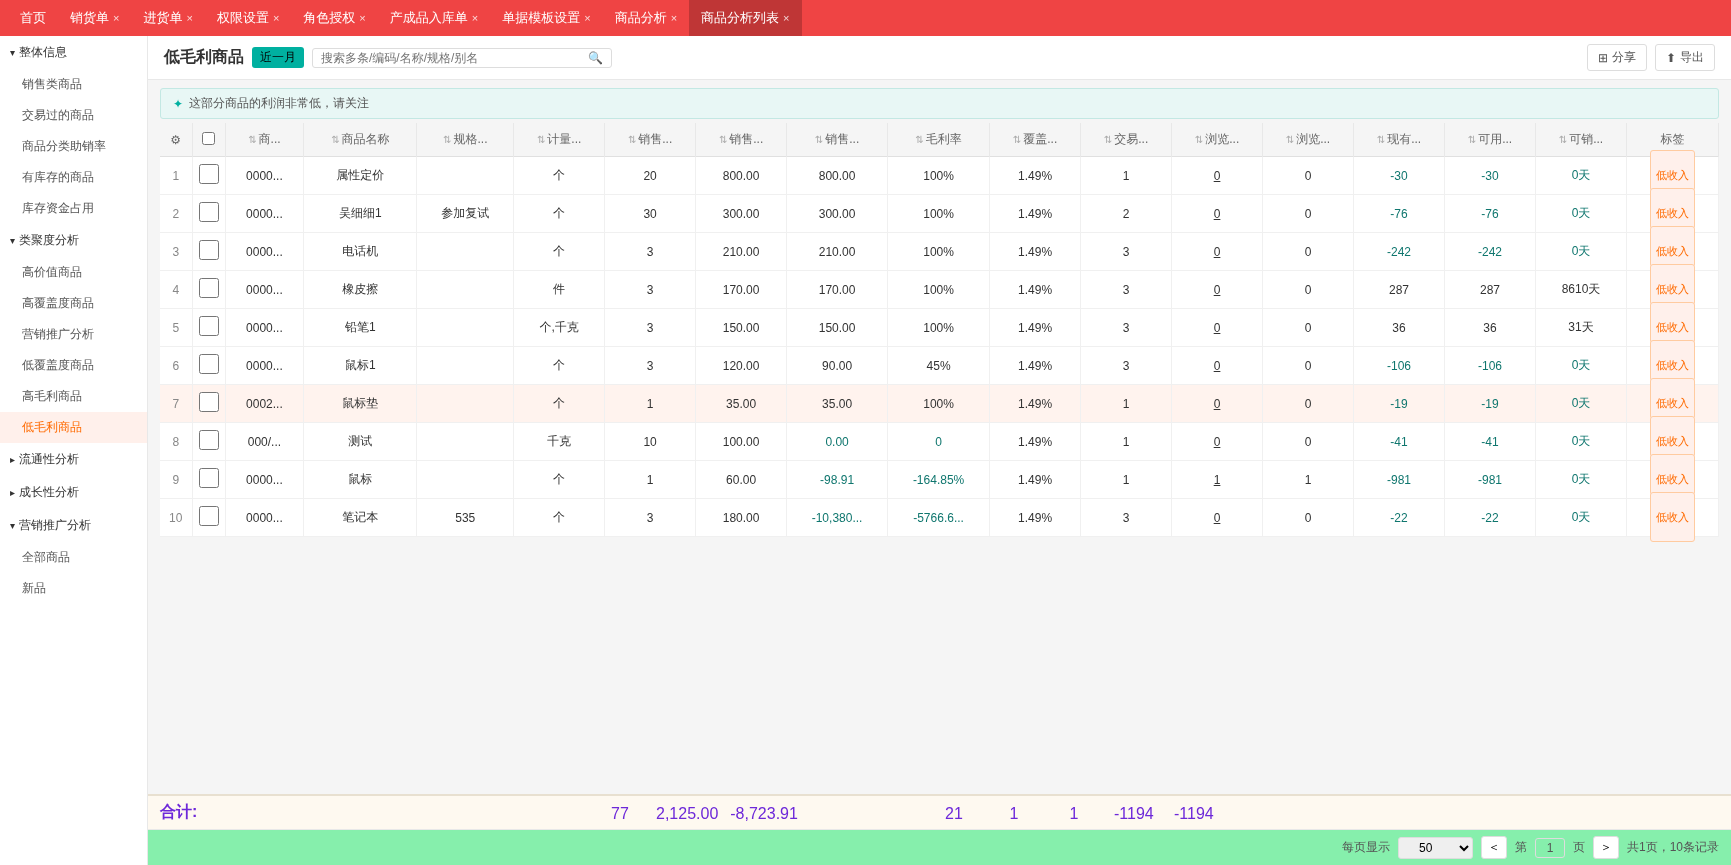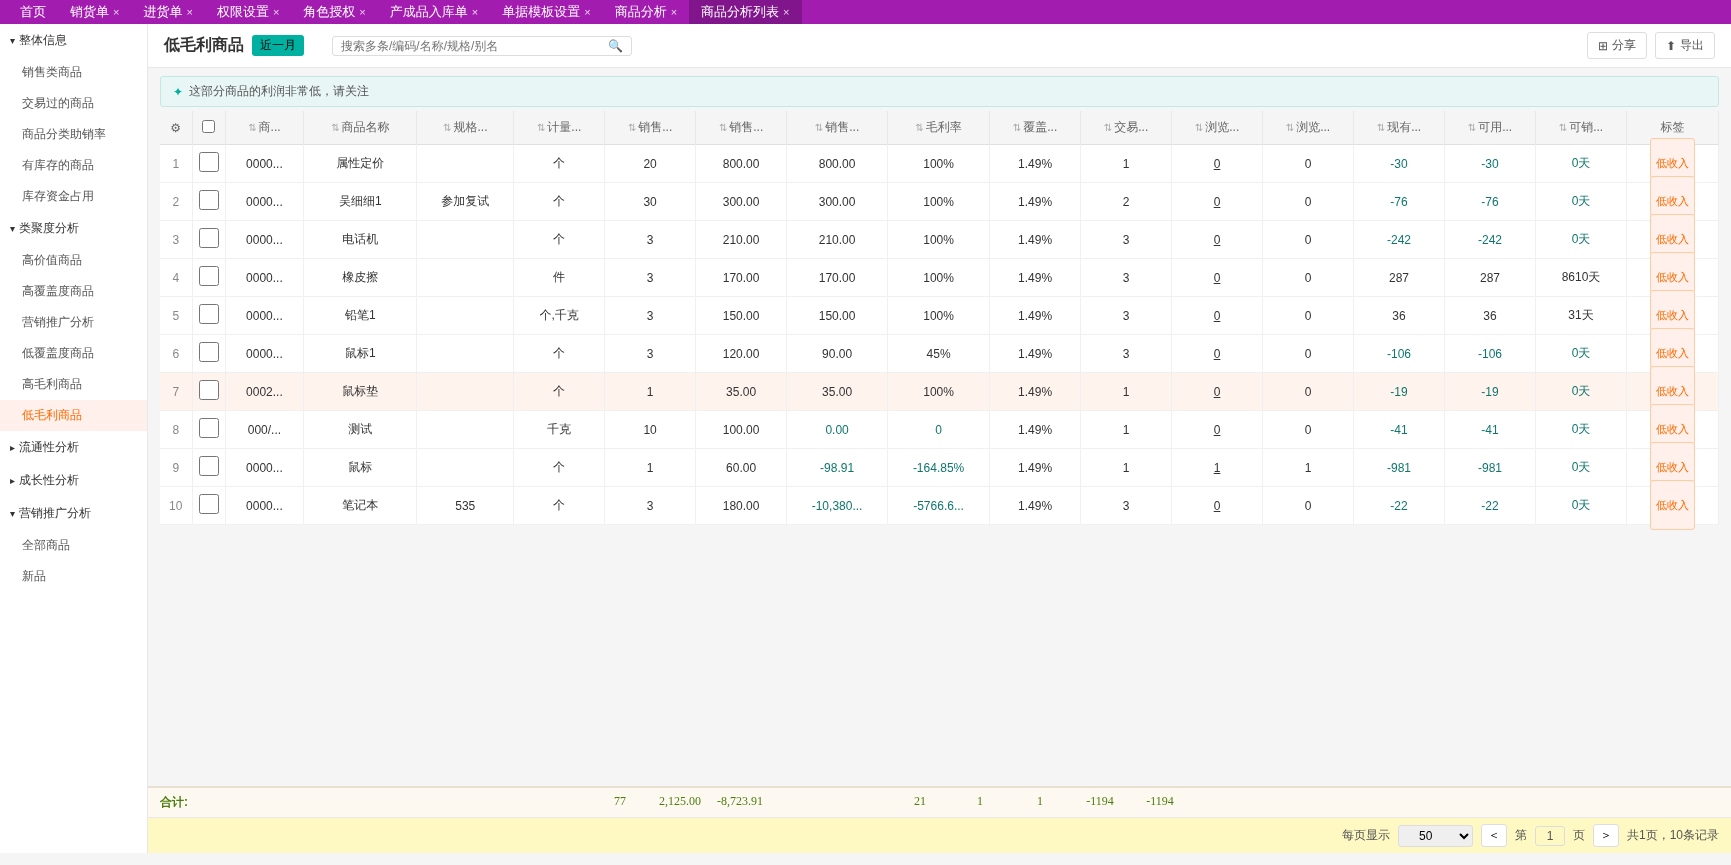--- a/index.html
+++ b/index.html
@@ -1,23 +1,23 @@
 <!DOCTYPE html>
 <html><head>
   <meta charset="utf-8">
   <style>
     * { box-sizing: border-box; margin: 0; padding: 0; }
     body { font-family: 'Microsoft YaHei', Arial, sans-serif; font-size: 12px; background: #f5f5f5; color: #333; }
 
     
     .top-nav {
-      background: #a21caf;
-      display: flex;
-      align-items: center;
-      height: 24px;
+      background: #ef4444;
+      display: flex;
+      align-items: center;
+      height: 36px;
       padding: 0 8px;
     }
     .top-nav .nav-item {
       color: #fff;
       padding: 0 12px;
       height: 36px;
       display: flex;
       align-items: center;
       cursor: pointer;
       font-size: 13px;
@@ -98,21 +98,20 @@
     }
     .search-box {
       display: flex;
       align-items: center;
       border: 1px solid #ddd;
       border-radius: 3px;
       padding: 2px 8px;
       background: #fff;
       flex: 1;
       max-width: 300px;
-      margin-left: 20px;
     }
     .search-box input {
       border: none;
       outline: none;
       font-size: 12px;
       flex: 1;
       color: #999;
     }
     .search-icon { color: #00b0a0; cursor: pointer; }
     .header-actions {
@@ -207,47 +206,46 @@
       padding: 18px 5px;
       font-size: 11px;
     }
 
     
     .table-footer {
       background: #fef9f0;
       border-top: 2px solid #e8e0d0;
       padding: 6px 12px;
       display: flex;
-      align-items: flex-start;
-      font-size: 12px;
-      color: #4d7c0f;
+      align-items: flex-end;
+      font-size: 16px;
+      color: #6d28d9;
     }
     .footer-total-label {
       width: 80px;
       font-weight: bold;
     }
     .footer-cells {
       display: flex;
       flex: 1;
       gap: 0;
     }
     .footer-cell {
       text-align: center;
       min-width: 60px;
       padding: 0 6px;
-      font-family: Liberation Serif, serif;
     }
 
     
     .pagination-bar {
       display: flex;
       align-items: center;
       justify-content: flex-end;
       padding: 6px 12px;
-      background: #fef9c3;
+      background: #86efac;
       border-top: 1px solid #e8e8e8;
       font-size: 12px;
       color: #555;
       gap: 8px;
     }
     .pagination-bar select {
       border: 1px solid #ddd;
       border-radius: 3px;
       padding: 2px 16px;
       font-size: 12px;

